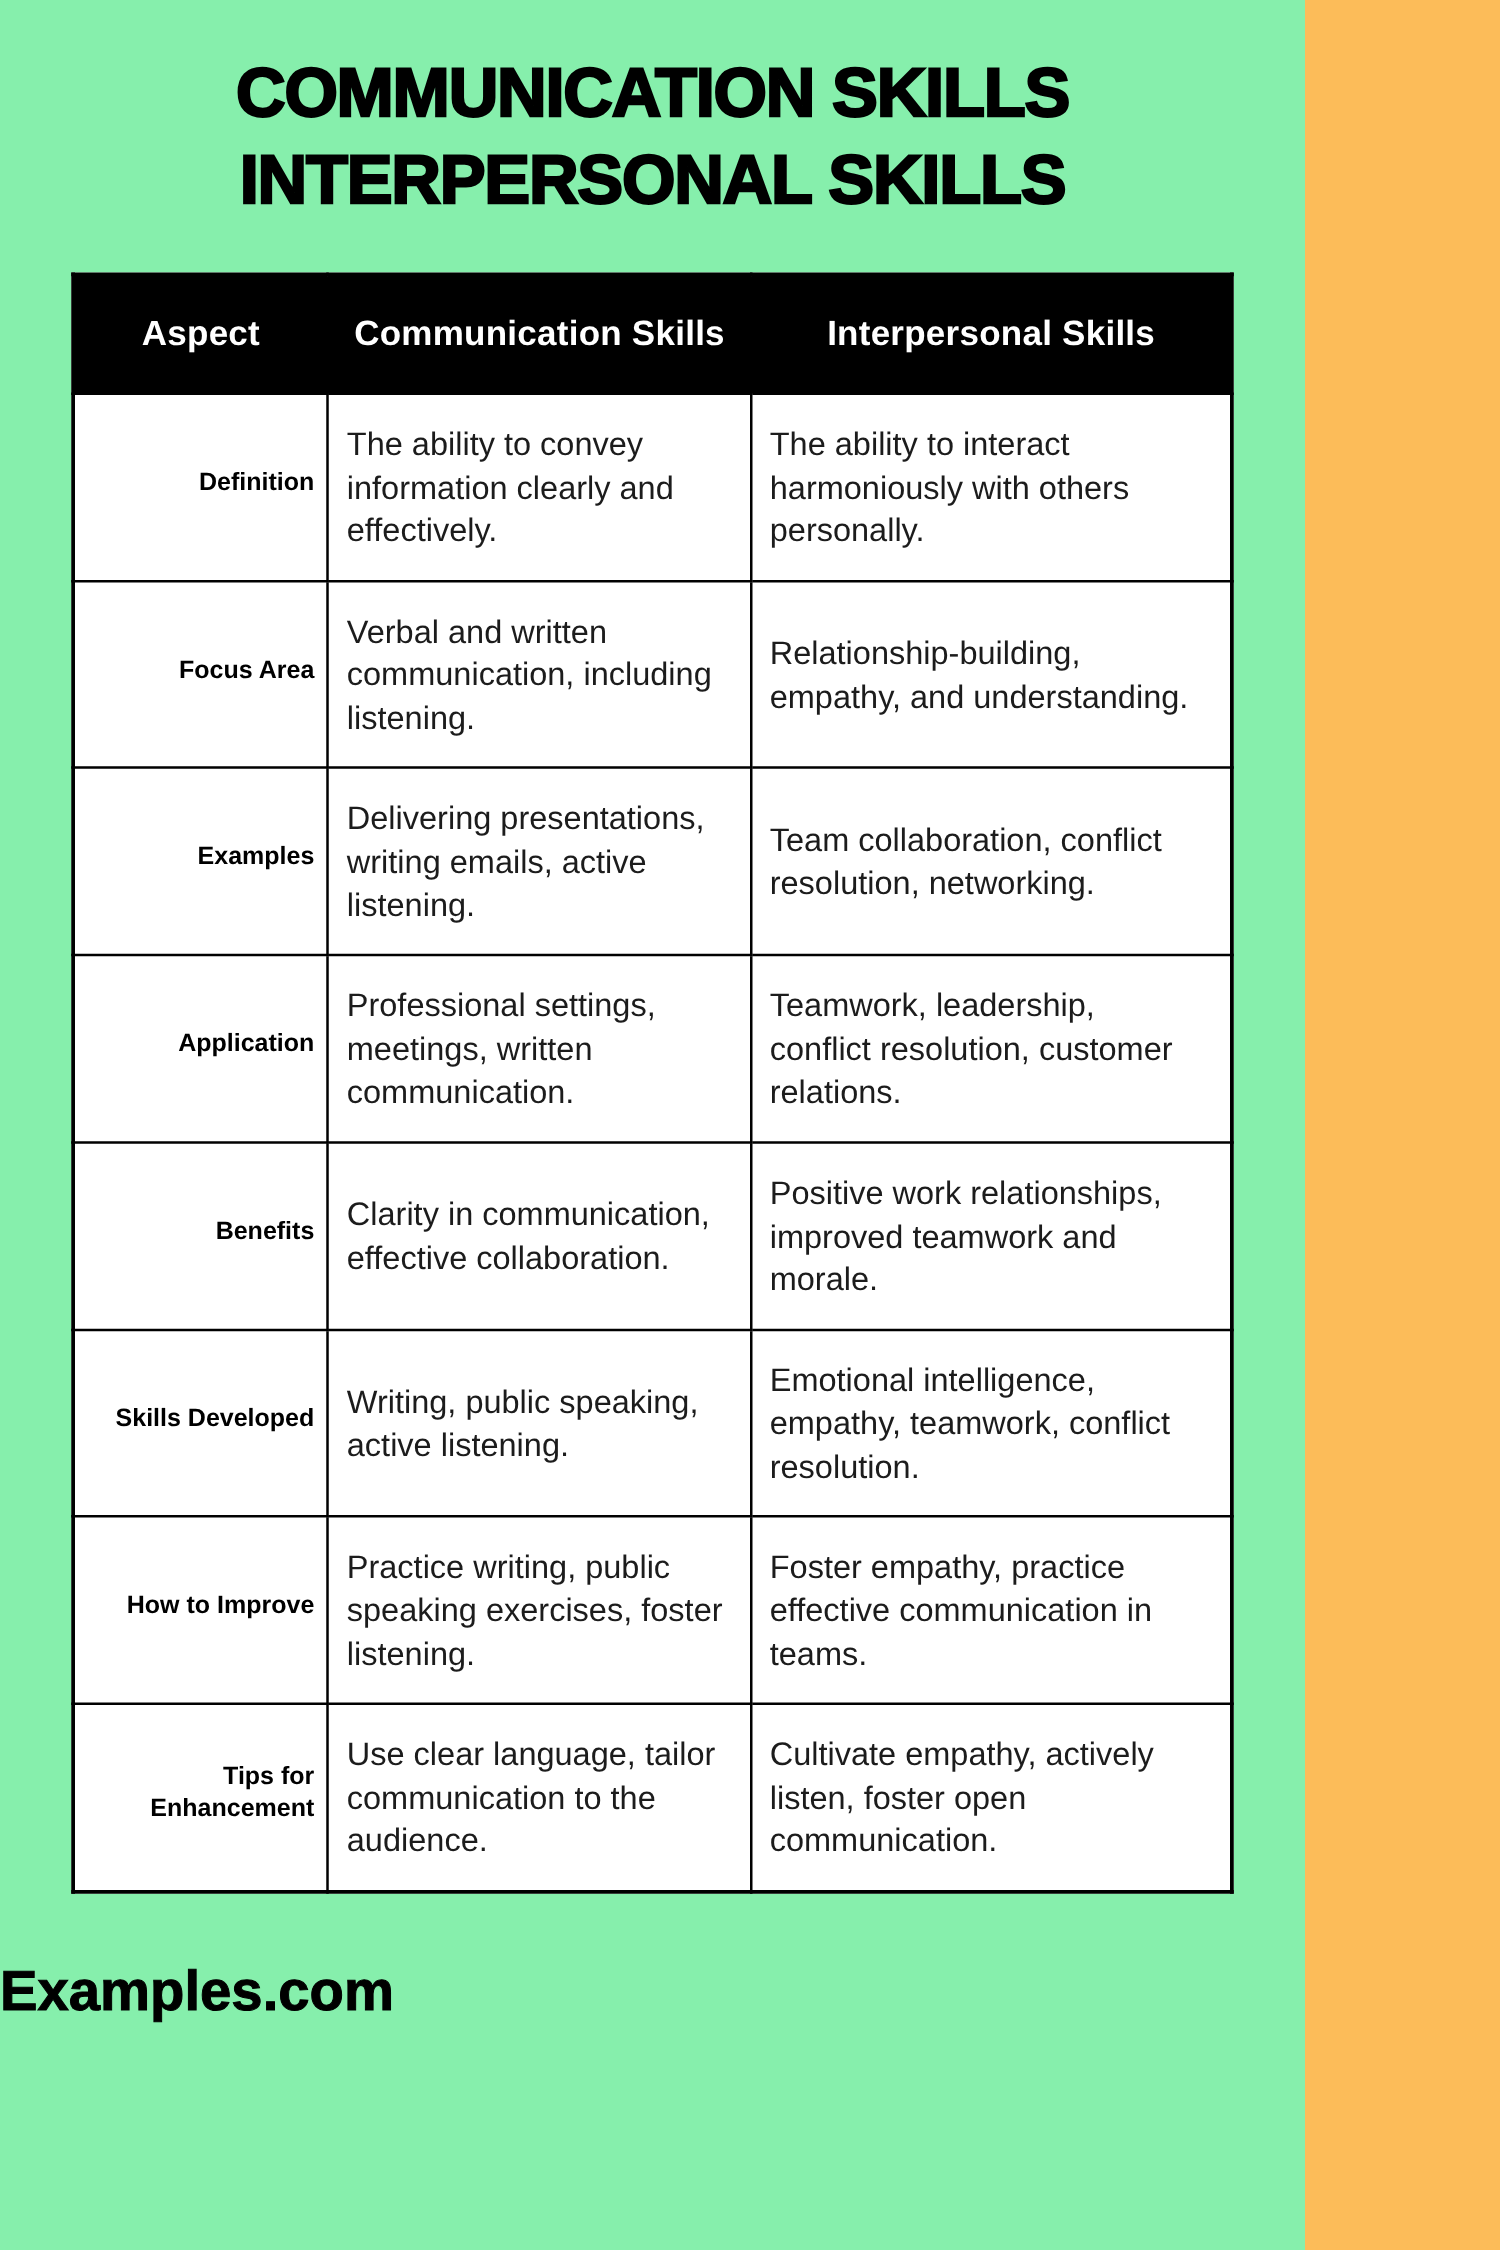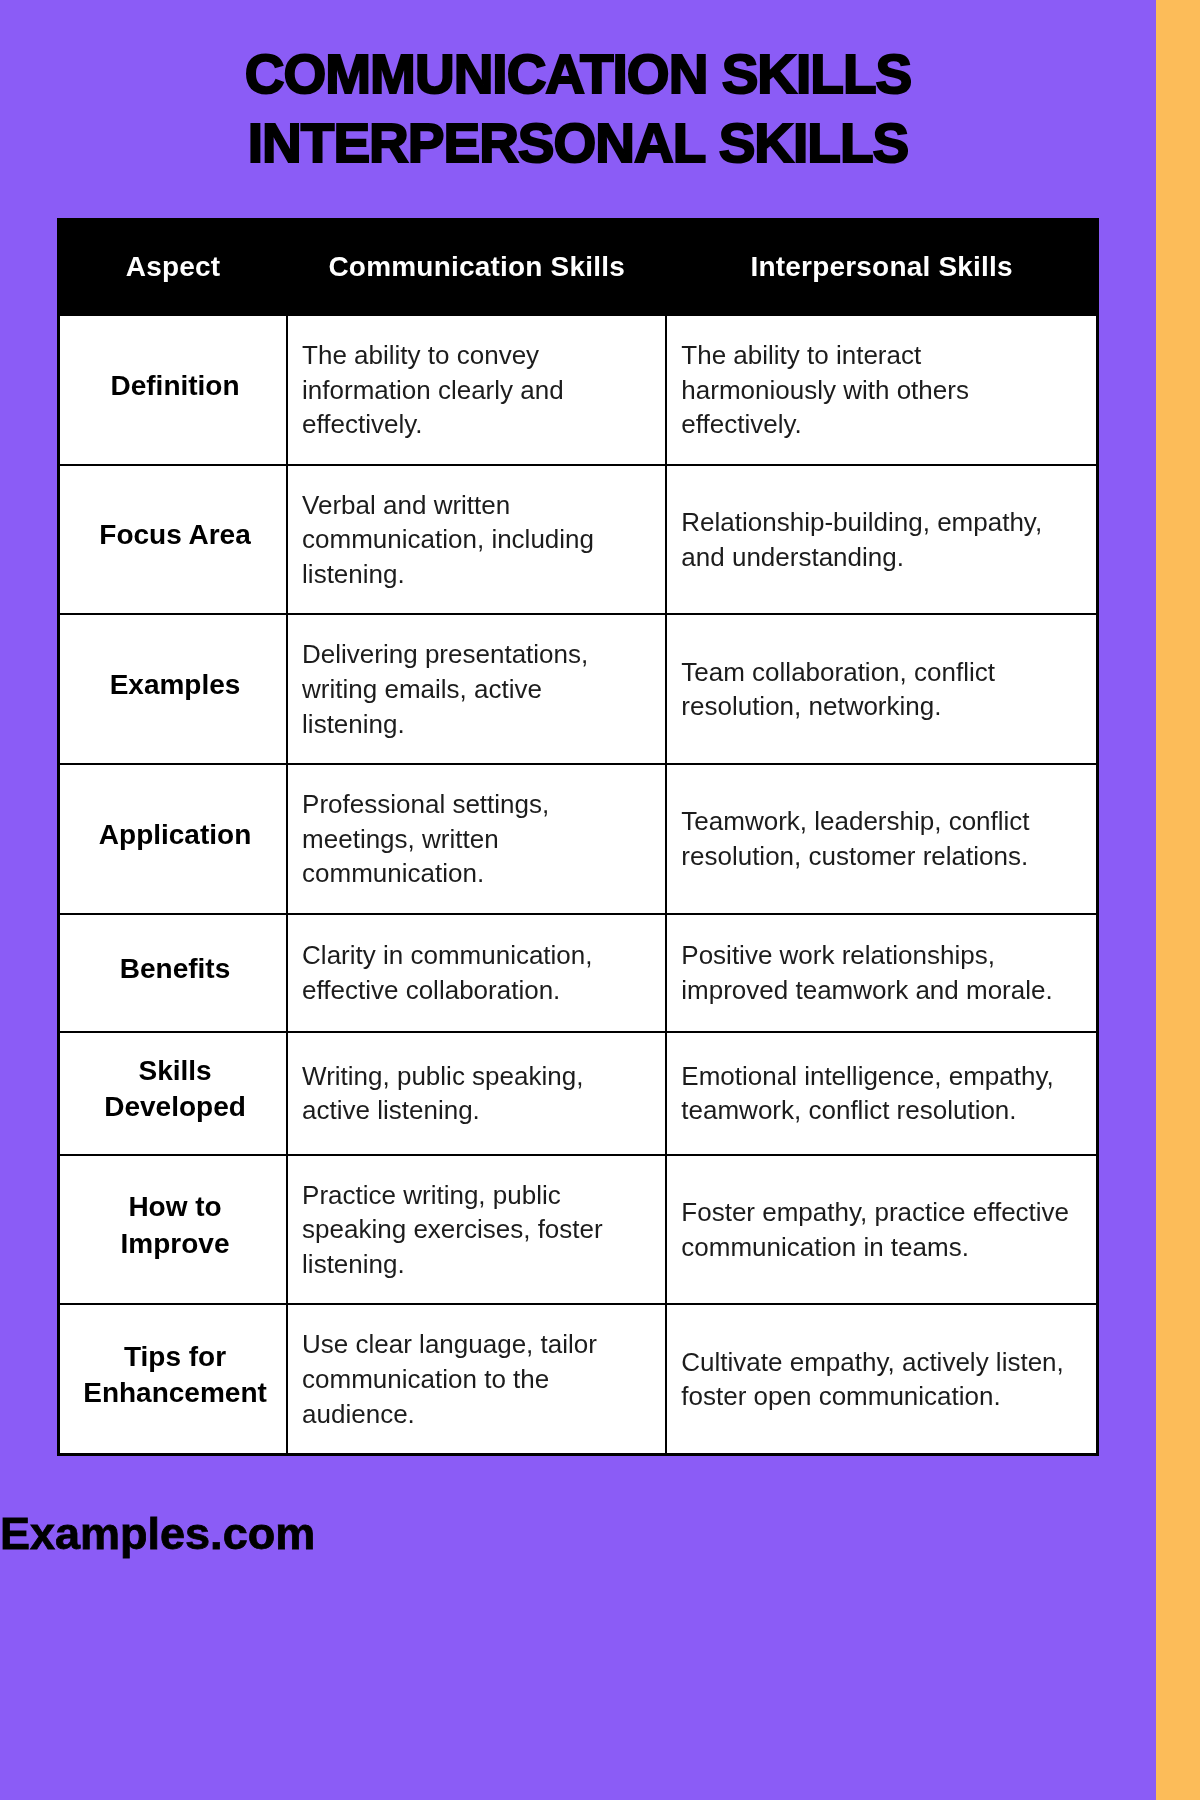--- a/index.html
+++ b/index.html
@@ -5,23 +5,23 @@
   * { margin: 0; padding: 0; box-sizing: border-box; }
 
   html, body {
     width: 1200px;
     background: #FCBC59;
     font-family: "Liberation Sans", sans-serif;
   }
 
   .page {
     position: relative;
-    width: 1156px;
+    width: 1044px;
     height: 1800px;
-    background: #8b5cf6;
+    background: #86efac;
     overflow: hidden;
   }
 
   .title {
     padding-top: 40px;
     text-align: center;
     color: #000;
     font-weight: bold;
     font-size: 55px;
     line-height: 1.25;
@@ -56,24 +56,24 @@
     font-weight: bold;
     text-align: center;
     vertical-align: middle;
     border: 2px solid #000;
     letter-spacing: 0.2px;
   }
 
   tbody tr { height: 118px; }
 
   tbody th.aspect {
-    text-align: center;
+    text-align: right;
     vertical-align: middle;
     padding: 20px 10px 28px 14px;
-    font-size: 28px;
+    font-size: 20px;
     font-weight: bold;
     color: #000;
     background: #FFFFFF;
     border: 2px solid #000;
     line-height: 1.3;
   }
 
   tbody td {
     vertical-align: middle;
     padding: 22px 20px 22px 14px;
@@ -114,21 +114,21 @@
         <tr>
           <th>Aspect</th>
           <th>Communication Skills</th>
           <th>Interpersonal Skills</th>
         </tr>
       </thead>
       <tbody>
           <tr>
             <th class="aspect" scope="row">Definition</th>
             <td>The ability to convey information clearly and effectively.</td>
-            <td>The ability to interact harmoniously with others effectively.</td>
+            <td>The ability to interact harmoniously with others personally.</td>
           </tr>
           <tr>
             <th class="aspect" scope="row">Focus Area</th>
             <td>Verbal and written communication, including listening.</td>
             <td>Relationship-building, empathy, and understanding.</td>
           </tr>
           <tr>
             <th class="aspect" scope="row">Examples</th>
             <td>Delivering presentations, writing emails, active listening.</td>
             <td>Team collaboration, conflict resolution, networking.</td>

